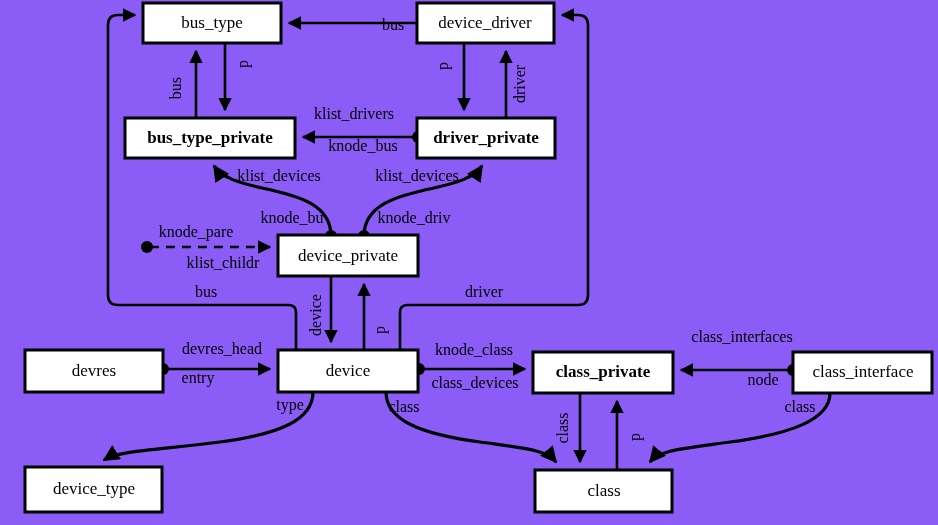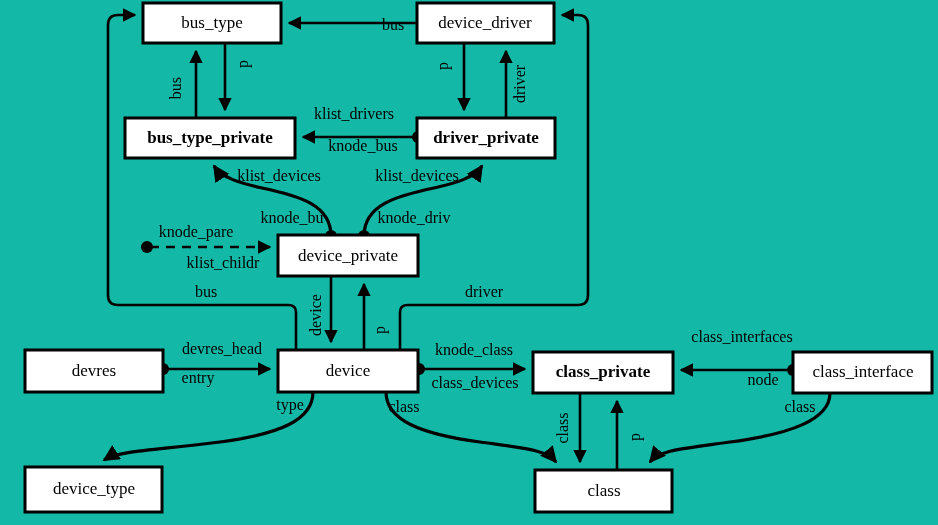--- a/index.html
+++ b/index.html
@@ -10,21 +10,21 @@
   body {
     width: 938px;
     height: 525px;
     overflow: hidden;
     font-family: "Liberation Serif", serif;
   }
   #diagram-root {
     position: relative;
     width: 938px;
     height: 525px;
-    background: #14b8a6;
+    background: #8b5cf6;
     text-decoration: underline;
   }
   svg#diagram {
     display: block;
     width: 938px;
     height: 525px;
   }
   .node-box {
     fill: #ffffff;
     stroke: #000000;

